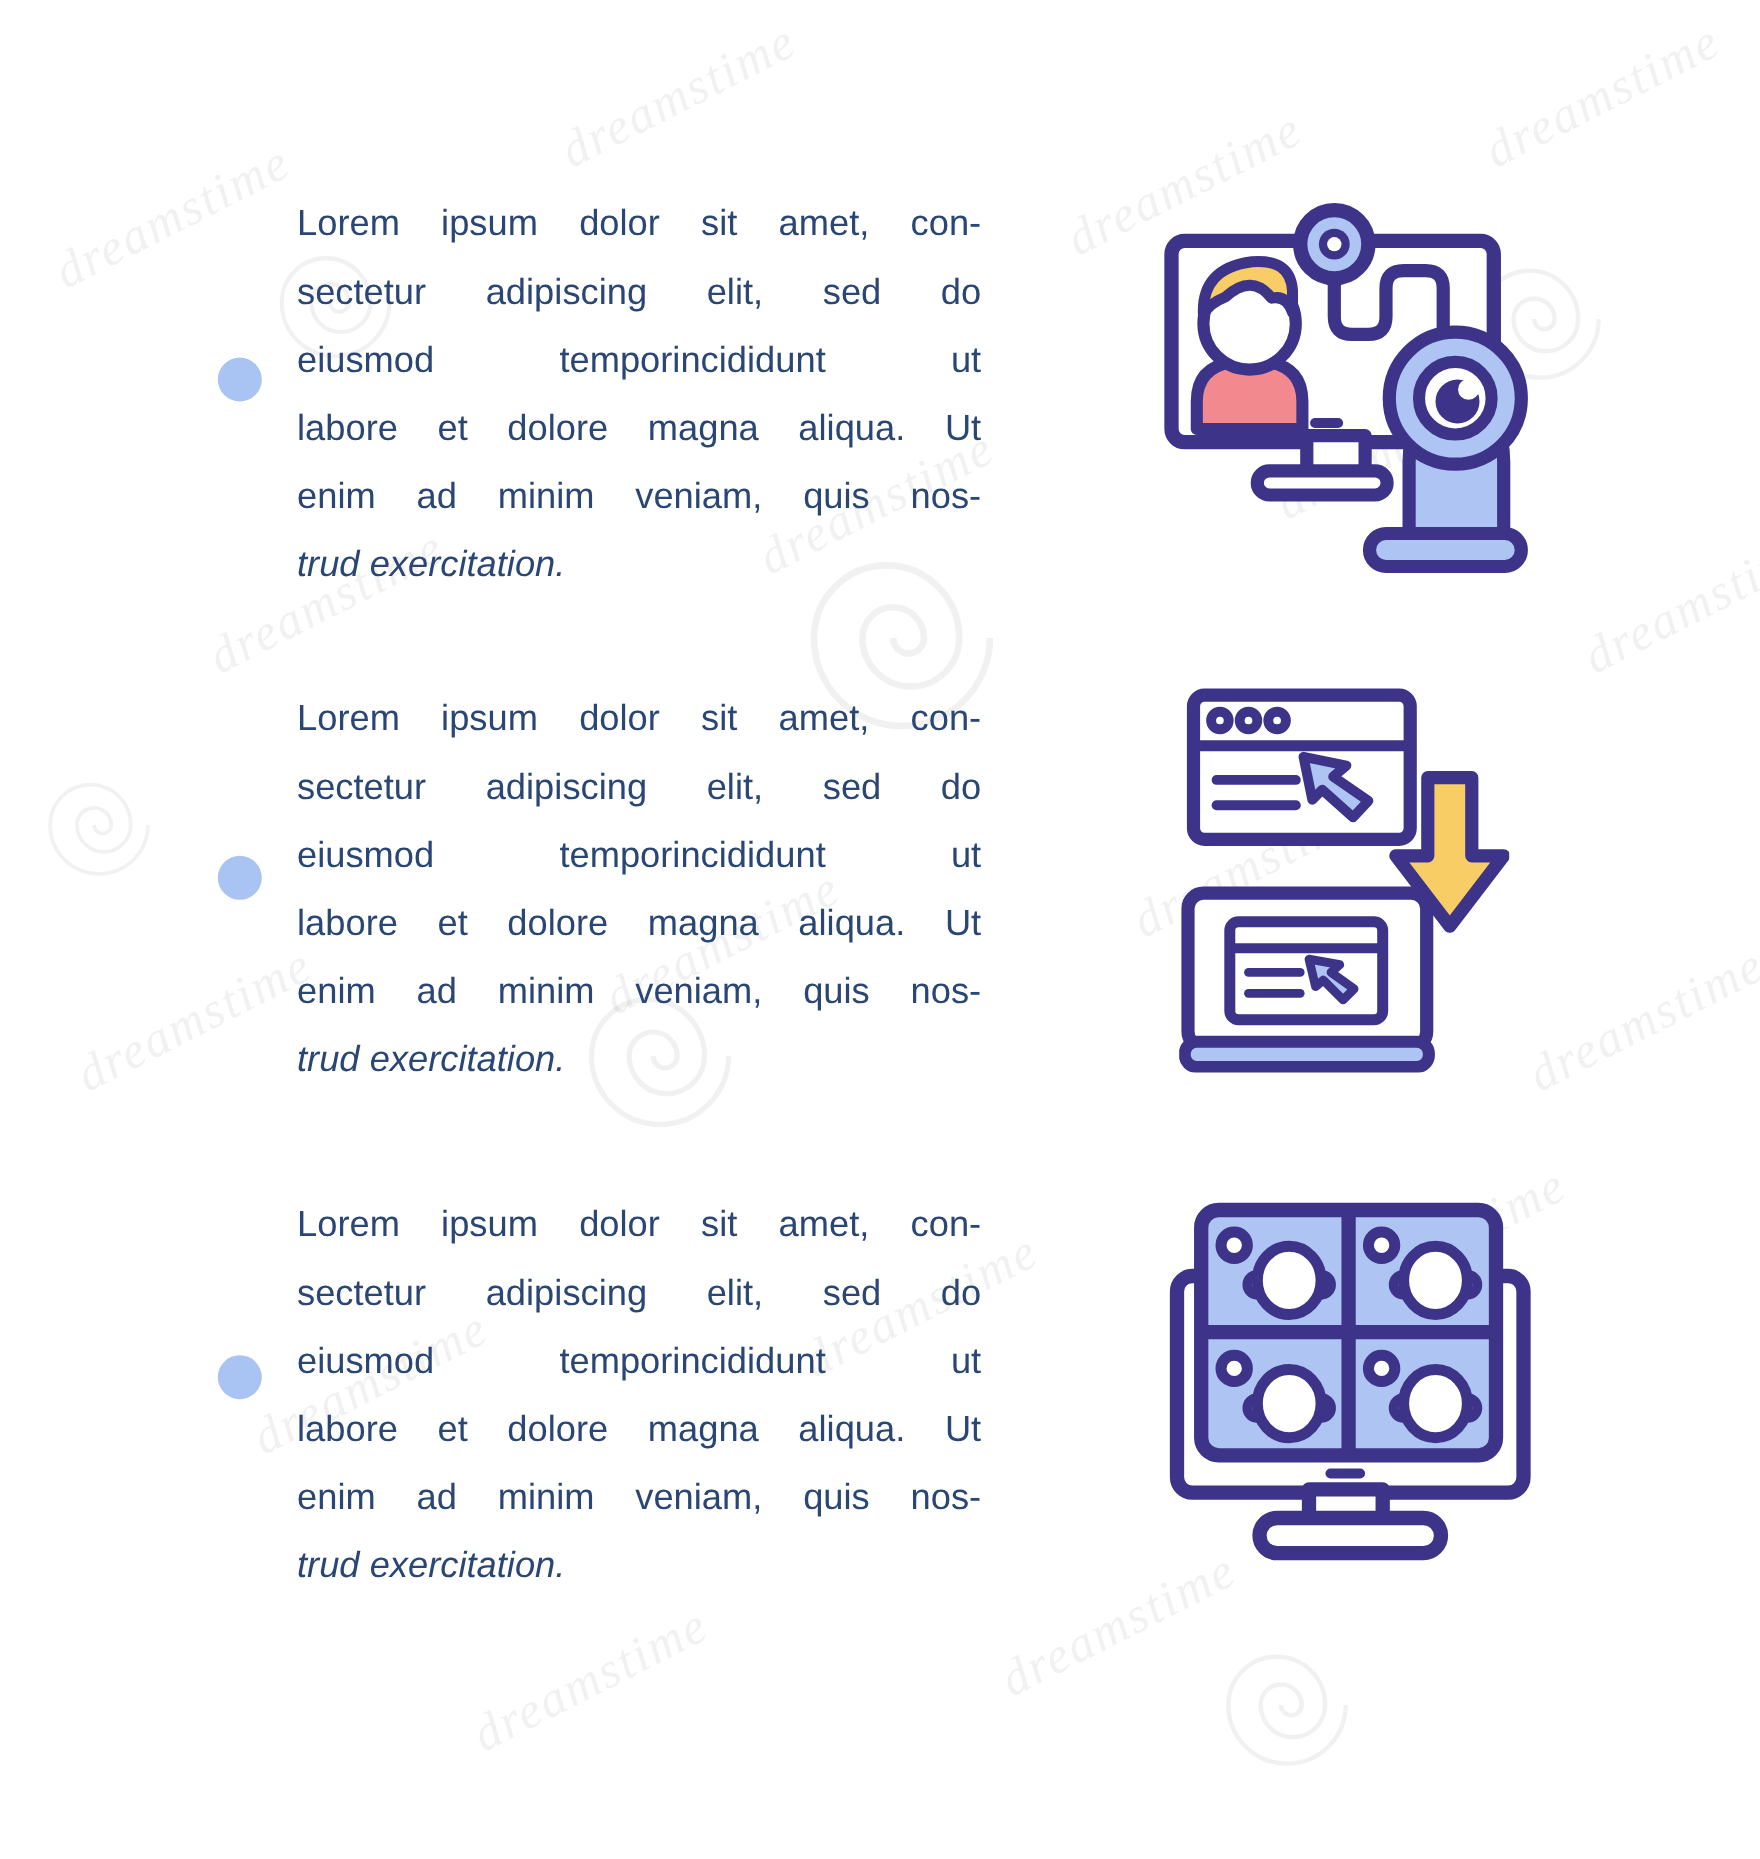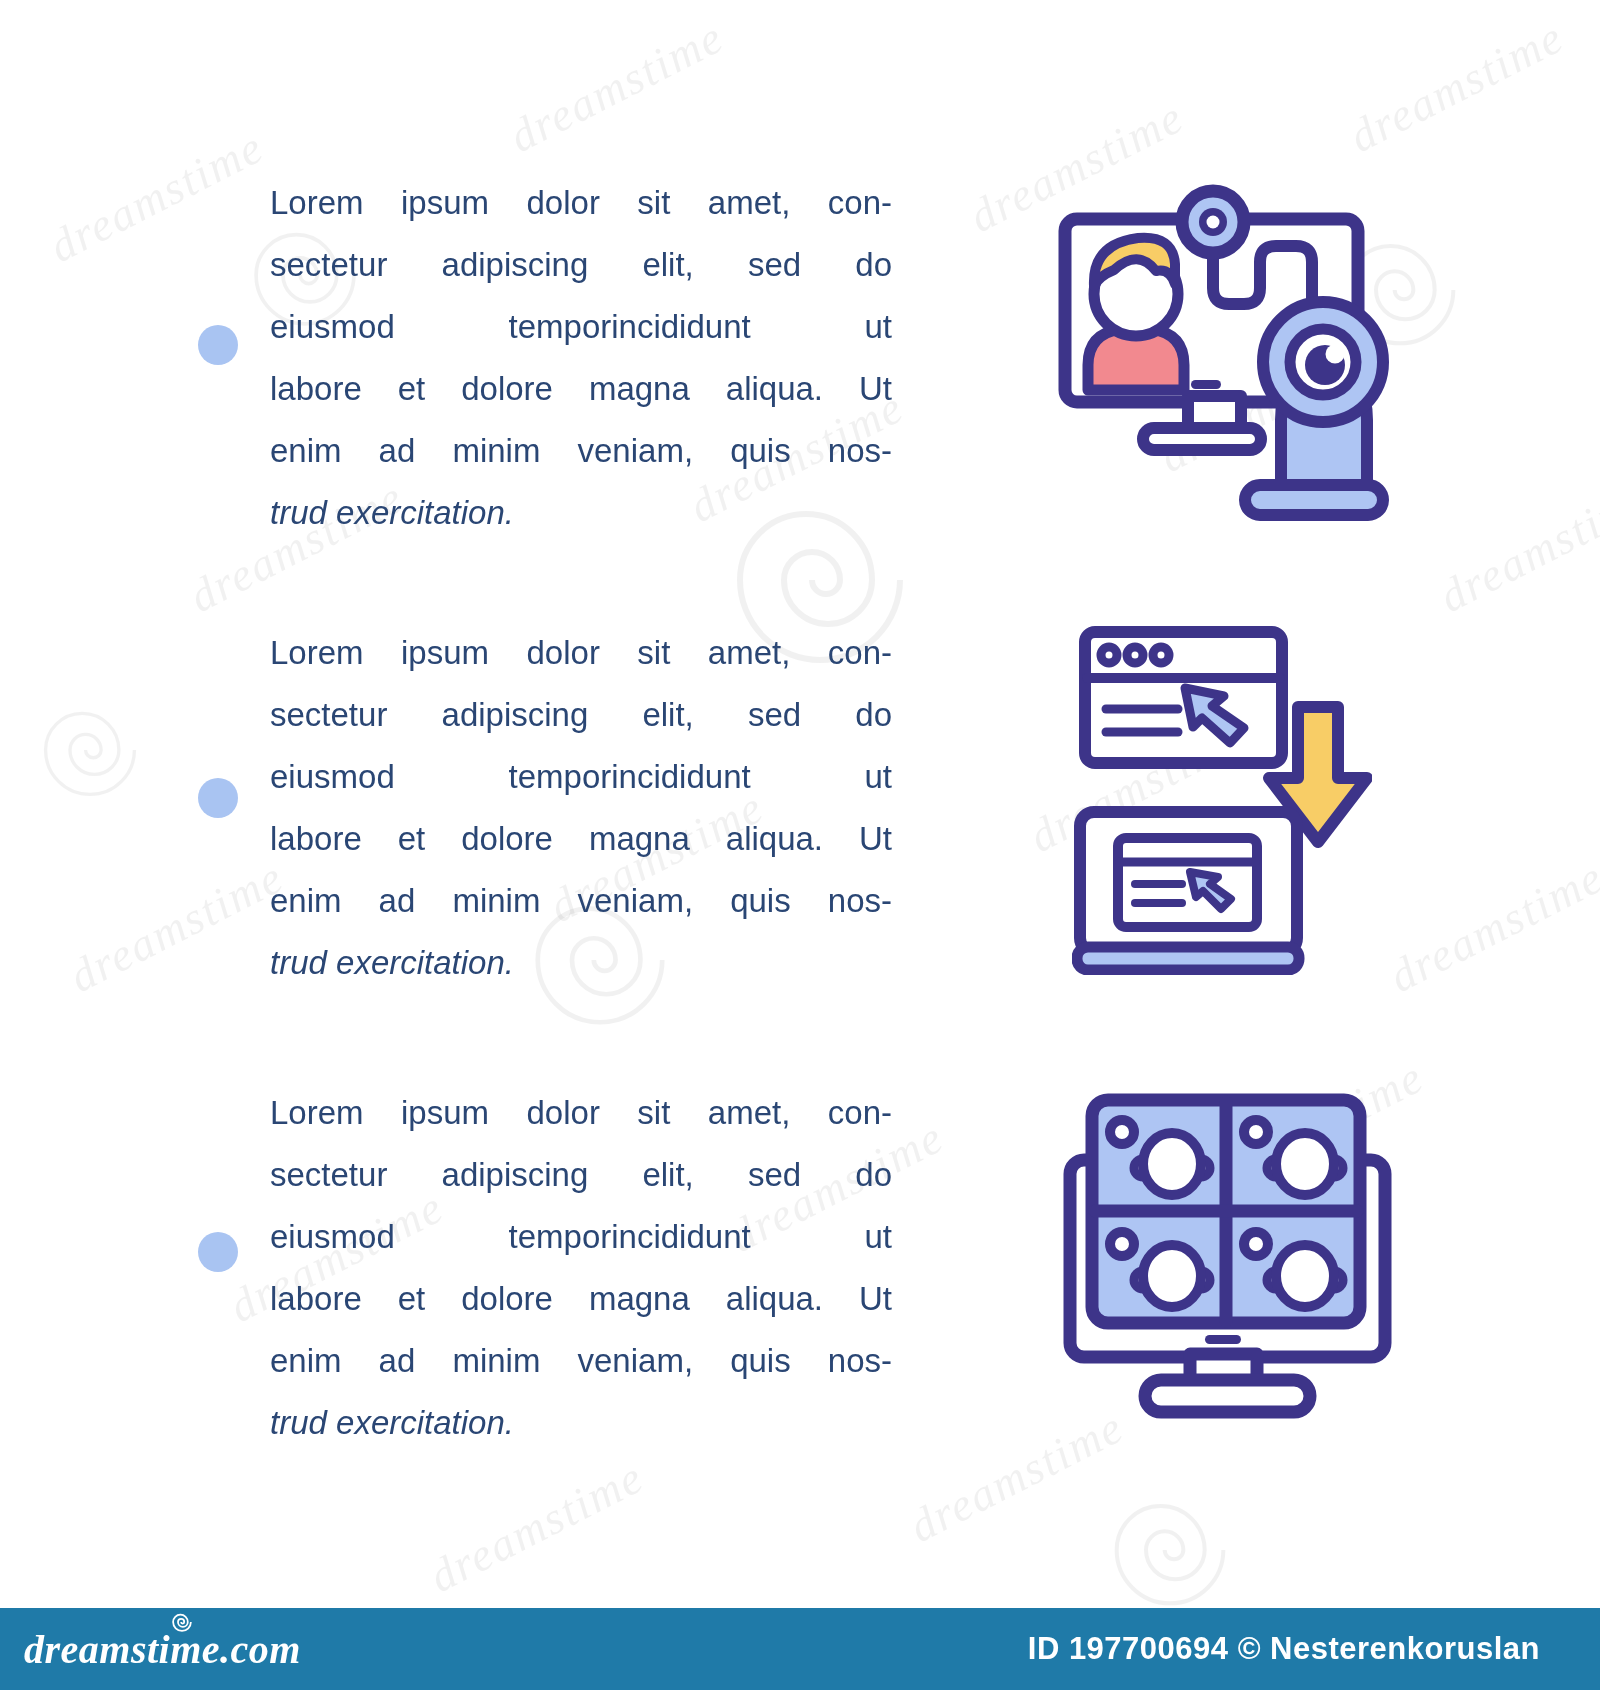--- a/index.html
+++ b/index.html
@@ -218,23 +218,14 @@
       </g>
       <g>
         <circle class="sw" cx="194" cy="152" r="12" stroke-width="10"></circle>
         <circle class="sw" cx="214" cy="188" r="9" stroke-width="9"></circle>
         <circle class="sw" cx="272" cy="188" r="9" stroke-width="9"></circle>
         <ellipse class="sw" cx="243" cy="184" rx="29" ry="31" stroke-width="10"></ellipse>
       </g>
     </g>
   </svg>
 
-  <div class="footer">
-    <div class="site">
-      <span>dreamstime.com</span>
-      <svg width="20" height="20" viewBox="-45 -45 90 90">
-        <path d="M40,0 A40,40 0 0 1 -40,0 A33,33 0 0 1 26,0 A22,22 0 0 1 -18,0 A14,14 0 0 1 10,0 A7,7 0 0 1 -4,0"></path>
-      </svg>
-    </div>
-    <div class="credit">ID 197700694 © Nesterenkoruslan</div>
-  </div>
 
 </div>
 
 </body></html>

